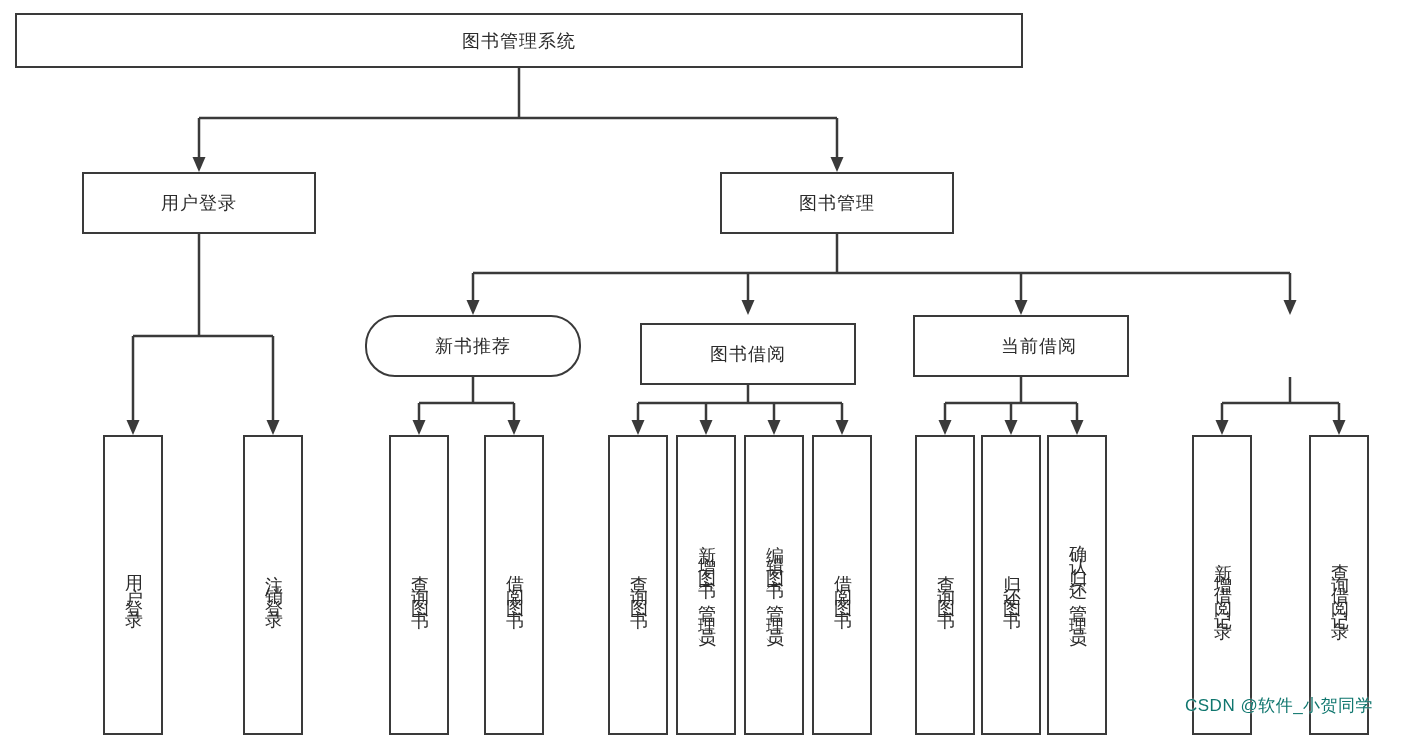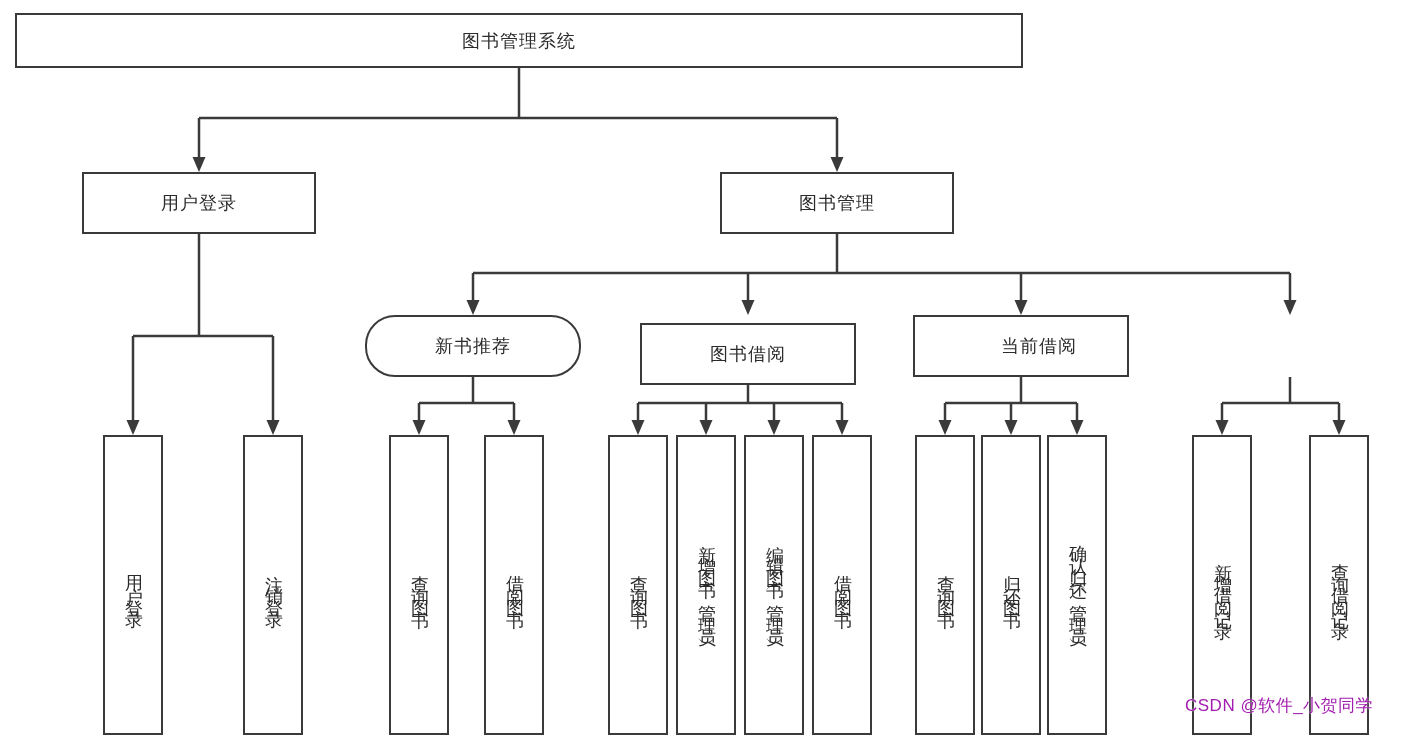--- a/index.html
+++ b/index.html
@@ -48,21 +48,21 @@
     text-orientation: mixed;
     font-size: 18px;
     line-height: 1.1;
     letter-spacing: 12px;
   }
   .watermark {
     position: absolute;
     left: 1185px;
     top: 694px;
     font-size: 17px;
-    color: #a21caf;
+    color: #0f766e;
     letter-spacing: 0.5px;
     white-space: nowrap;
     text-shadow: 0 0 2px rgba(255,255,255,0.9);
   }
 </style>
 </head>
 <body>
 
 <div class="canvas">
 

